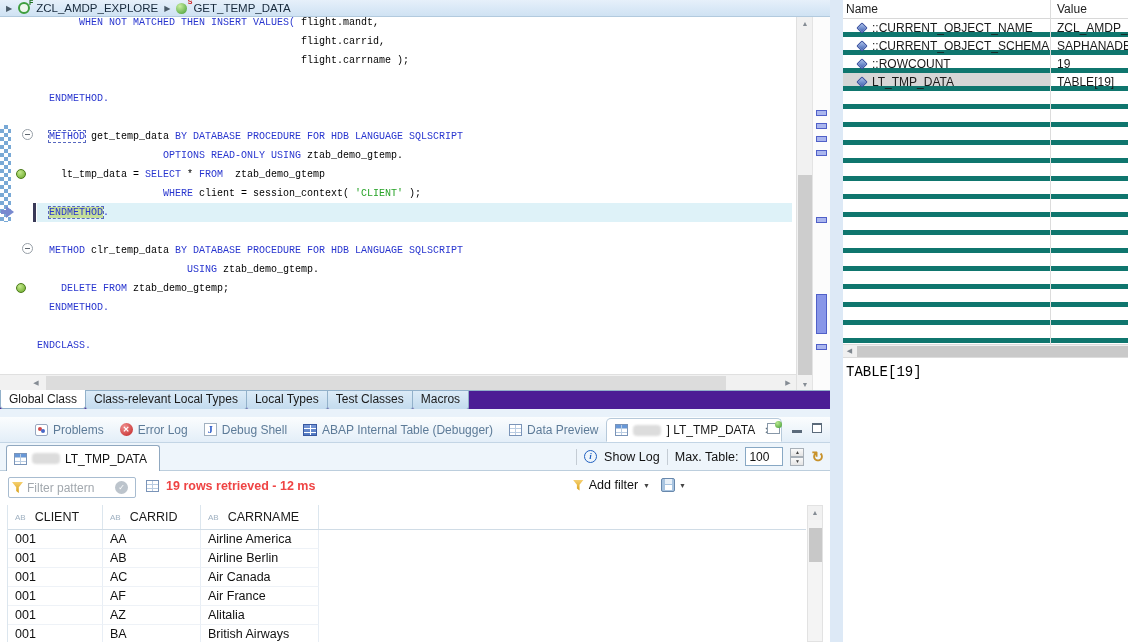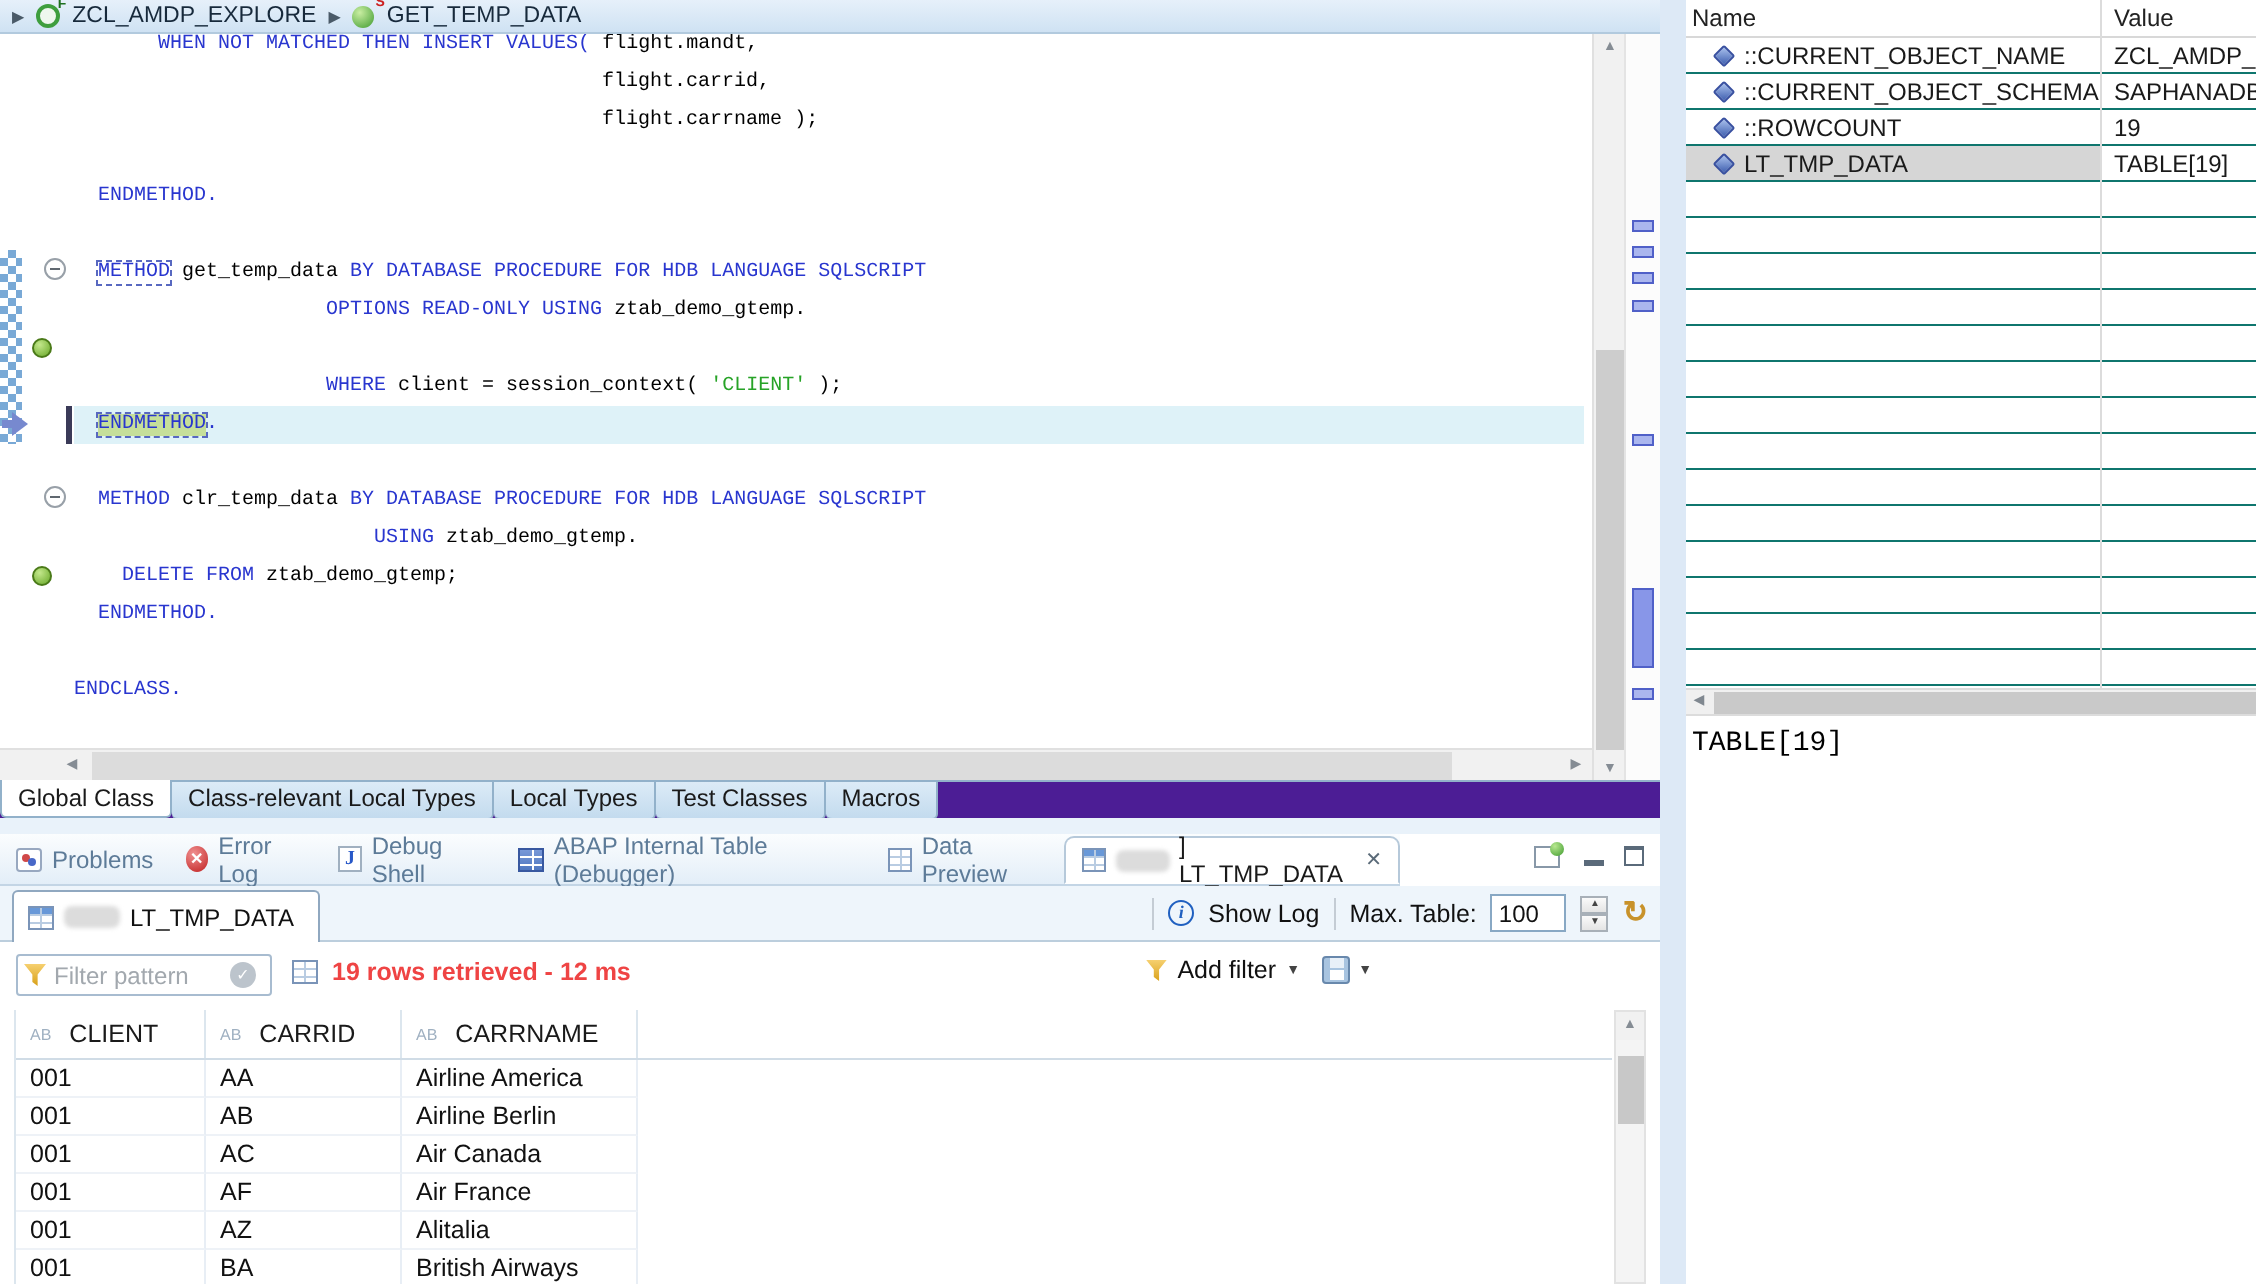--- a/index.html
+++ b/index.html
@@ -59,22 +59,22 @@
 
   
   #edittabs { position:absolute; left:0; top:390px; width:830px; height:19px; background:#4c1d95; border-top:1px solid #92b1ca; white-space:nowrap; }
   .etab { display:inline-block; padding:0 8px; height:19px; line-height:17px; font-size:12px; color:#1a1a1a;
     background:linear-gradient(#dcebf7,#c3dbee); border-right:1px solid #92b1ca; border-bottom:1px solid #92b1ca; border-radius:0 0 3px 3px; }
   .etab.active { background:#fff; border-left:1px solid #92b1ca; margin-top:-1px; padding-top:1px; }
   #editgap { position:absolute; left:0; top:409px; width:830px; height:8px; background:#e9f2fa; }
 
   
   #panel { position:absolute; left:0; top:417px; width:830px; height:225px; background:#fff; }
-  #paneltabs { position:absolute; left:0; top:0; width:700px; height:26px;
-    background:linear-gradient(#fbfdfe,#e3eef8); border-bottom:1px solid #c3d5e5; display:flex; align-items:stretch; }
+  #paneltabs { position:absolute; left:0; top:0; width:830px; height:26px;
+    background:linear-gradient(#fbfdfe,#e3eef8); border-bottom:1px solid #c3d5e5; display:flex; align-items:stretch;padding-left:27px; }
   .ptab { display:flex; align-items:center; gap:5px; padding:0 8px; font-size:12px; color:#5d7b98; }
   .ptab.active { background:#fff; border:1px solid #b6c9da; border-bottom:1px solid #fff; border-radius:5px 5px 0 0; margin-top:1px; color:#1a1a1a; }
   .redacted { display:inline-block; width:28px; height:11px; background:#dcdcdc; border-radius:4px; filter:blur(1px); }
   .tab-close { font-size:10px; color:#5a6a78; margin-left:4px; }
   #panelbtns { position:absolute; right:8px; top:4px; display:flex; gap:10px; align-items:center; }
   .pin-icon { width:15px; height:14px; position:relative; }
   .pin-icon::before { content:""; position:absolute; left:0; bottom:1px; width:11px; height:9px; background:#fff; border:1px solid #8898a8; }
   .pin-icon::after { content:""; position:absolute; right:0; top:0; width:7px; height:7px; border-radius:50%; background:radial-gradient(circle at 35% 30%,#b8e890,#3f9b2f); }
   .min-icon { width:10px; height:9px; border-bottom:3px solid #5a6a7a; }
   .max-icon { width:10px; height:10px; border:1px solid #5a6a7a; border-top:2px solid #5a6a7a; background:#fff; }
@@ -141,21 +141,21 @@
     background-image:repeating-linear-gradient(to bottom,#fff 0 3px,#b9cce2 3px 4px); }
   .data-preview-icon::after, .sql-console-icon::after, .table-icon::after
     { content:""; position:absolute; left:5px; top:0; bottom:0; width:1px; background:#b9cce2; }
   .sql-console-icon::before, .table-icon::before { content:""; position:absolute; left:0; right:0; top:0; height:3px; background:#6898d8; }
 
   
   #vars-header { position:absolute; left:0; top:0; width:285px; height:19px; border-bottom:1px solid #d8d8d8; background:#fff; }
   #vars-header .h-name { position:absolute; left:3px; top:2px; color:#222; }
   #vars-header .h-value { position:absolute; left:214px; top:2px; color:#222; }
   #vars-rows { position:absolute; left:0; top:19px; width:285px; }
-  .vrow { position:relative; height:18px; line-height:18px; border-bottom:1px solid #0f766e; white-space:nowrap; }
+  .vrow { position:relative; height:18px; line-height:18px; border-bottom:5px solid #0f766e; white-space:nowrap; }
   .vrow .sel-bg { position:absolute; left:0; top:0; width:207px; height:100%; background:#d6d6d6; }
   .vrow .diamond-icon { position:absolute; left:15px; top:5px; width:8px; height:8px; transform:rotate(45deg);
     background:linear-gradient(135deg,#a8c0ec,#4060b0); border:1px solid #3850a0; border-radius:1px; }
   .vrow .vname { position:absolute; left:29px; color:#1a1a1a; }
   .vrow .vvalue { position:absolute; left:214px; color:#1a1a1a; }
   #vars-coldiv { position:absolute; left:207px; top:0; width:1px; height:344px; background:#dcdcdc; }
   #vars-hscroll { position:absolute; left:0; top:344px; width:285px; height:14px; background:#f0f0f0; border-top:1px solid #dcdcdc; border-bottom:1px solid #dcdcdc; }
   #vars-hscroll .arrow { position:absolute; left:0; top:0; width:13px; height:12px; font-size:7px; line-height:12px; text-align:center; color:#808890; }
   #vars-hscroll .thumb { position:absolute; left:14px; top:1px; right:0; height:11px; background:#c9c9c9; }
   #vars-detail { position:absolute; left:0; top:358px; width:285px; height:42px; background:#fff; }
@@ -187,20 +187,21 @@
     <div class="fold" style="top:226px;"></div>
     <div id="code-lines">
         <div class="code-line" style="top: -4px;">       <span class="tk-k">WHEN NOT MATCHED THEN INSERT VALUES( </span><span class="tk-i">flight.mandt,</span></div>
         <div class="code-line" style="top: 15px;">                                            <span class="tk-i">flight.carrid,</span></div>
         <div class="code-line" style="top: 34px;">                                            <span class="tk-i">flight.carrname );</span></div>
         <div class="code-line" style="top: 53px;"></div>
         <div class="code-line" style="top: 72px;">  <span class="tk-k">ENDMETHOD.</span></div>
         <div class="code-line" style="top: 91px;"></div>
         <div class="code-line" style="top: 110px;">  <span class="tk-kbox">METHOD</span><span class="tk-i"> get_temp_data </span><span class="tk-k">BY DATABASE PROCEDURE FOR HDB LANGUAGE SQLSCRIPT</span></div>
         <div class="code-line" style="top: 129px;">                     <span class="tk-k">OPTIONS READ-ONLY USING</span><span class="tk-i"> ztab_demo_gtemp.</span></div>
+        <div class="code-line" style="top: 148px;">    <span class="tk-i">lt_tmp_data = </span><span class="tk-k">SELECT</span><span class="tk-i"> * </span><span class="tk-k">FROM</span><span class="tk-i">  ztab_demo_gtemp</span></div>
         <div class="code-line" style="top: 167px;">                     <span class="tk-k">WHERE</span><span class="tk-i"> client = session_context( </span><span class="tk-s">'CLIENT'</span><span class="tk-i"> );</span></div>
         <div class="code-line current" style="top: 186px;">  <span class="tk-khl">ENDMETHOD</span><span class="tk-k">.</span></div>
         <div class="code-line" style="top: 205px;"></div>
         <div class="code-line" style="top: 224px;">  <span class="tk-k">METHOD</span><span class="tk-i"> clr_temp_data </span><span class="tk-k">BY DATABASE PROCEDURE FOR HDB LANGUAGE SQLSCRIPT</span></div>
         <div class="code-line" style="top: 243px;">                         <span class="tk-k">USING</span><span class="tk-i"> ztab_demo_gtemp.</span></div>
         <div class="code-line" style="top: 262px;">    <span class="tk-k">DELETE FROM</span><span class="tk-i"> ztab_demo_gtemp;</span></div>
         <div class="code-line" style="top: 281px;">  <span class="tk-k">ENDMETHOD.</span></div>
         <div class="code-line" style="top: 300px;"></div>
         <div class="code-line" style="top: 319px;"><span class="tk-k">ENDCLASS.</span></div>
       </div>

